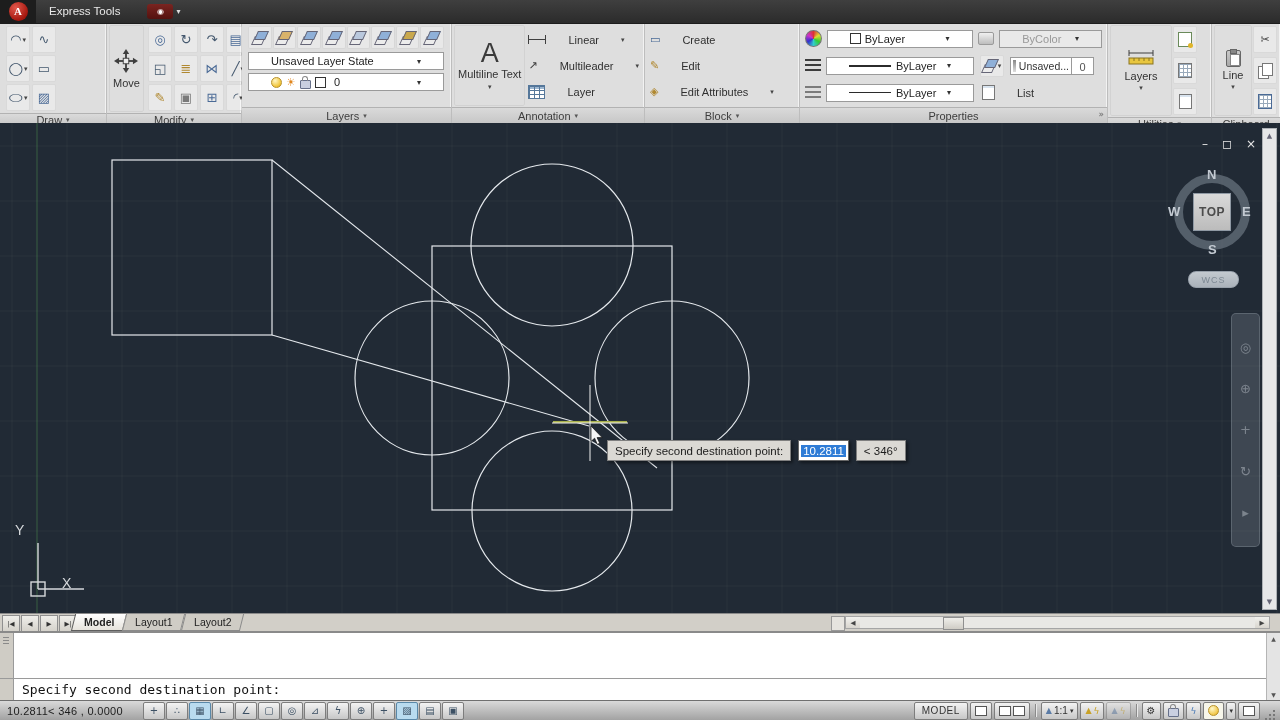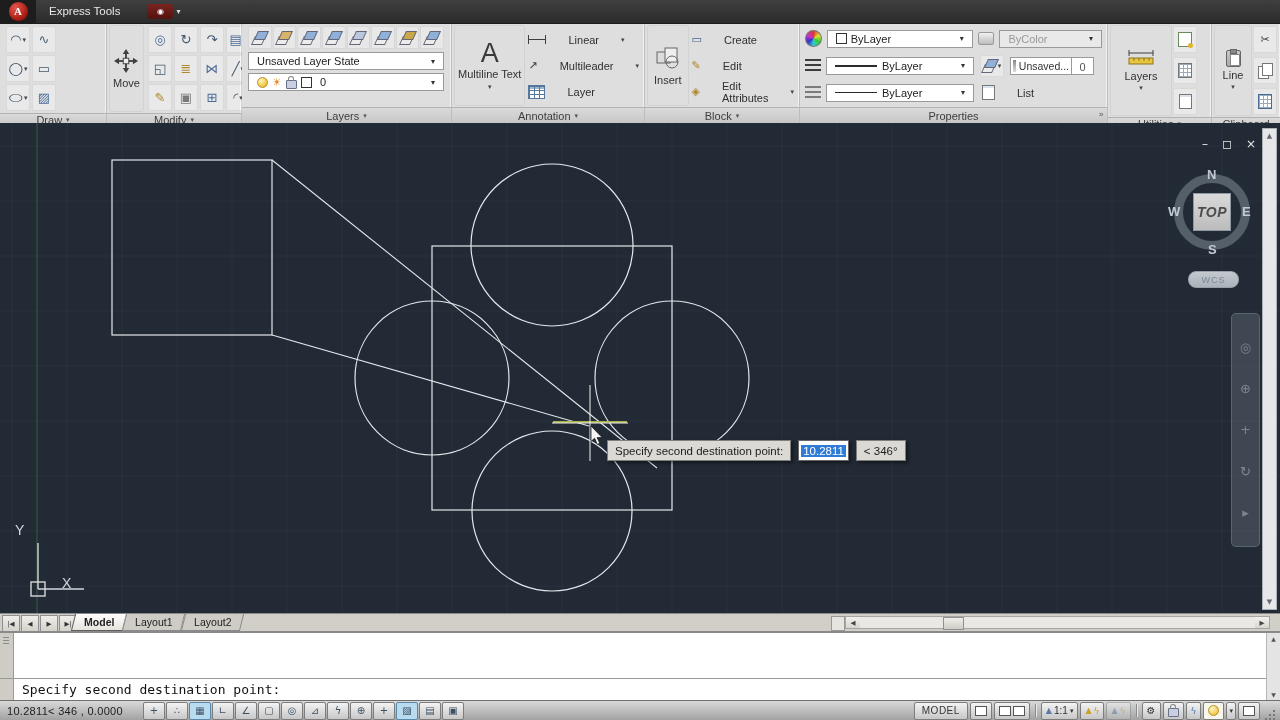--- a/index.html
+++ b/index.html
@@ -18,21 +18,21 @@
   .pbody{flex:1;display:flex;align-items:stretch;padding:1px 2px;box-sizing:border-box;}
   .plabel{height:15px;background:linear-gradient(#dadada,#c7c7c7);border-top:1px solid #b2b2b2;display:flex;align-items:center;justify-content:center;gap:4px;font-size:11px;color:#3d3d3d;position:relative;}
   .plabel .caret{font-size:7px;color:#555;}
   .plabel .launcher{position:absolute;right:3px;top:1px;font-size:9px;color:#666;}
   .bigbtn{display:flex;flex-direction:column;align-items:center;justify-content:center;gap:2px;padding:2px 3px;font-size:11px;color:#333;border:1px solid rgba(0,0,0,0.05);border-radius:2px;text-align:center;}
   .bigbtn .caret{font-size:7px;color:#444;}
   .toolgrid{display:grid;margin-left:3px;}
   .tgbtn{display:flex;align-items:center;justify-content:center;min-width:22px;height:25px;margin:1px;border:1px solid rgba(0,0,0,0.07);background:rgba(255,255,255,0.35);border-radius:2px;font-size:13px;color:#44586e;}
   .tgbtn .fly{font-size:7px;color:#444;margin-left:1px;}
   .squash{display:inline-block;transform:scaleY(0.62);}
-  .sel{display:flex;align-items:center;background:#fff;border:1px solid #9a9a9a;height:18px;font-size:11px;color:#222;padding:0 8px;box-sizing:border-box;}
+  .sel{display:flex;align-items:center;background:#fff;border:1px solid #9a9a9a;height:18px;font-size:11px;color:#222;padding:0 22px;box-sizing:border-box;}
   .sel .caret{margin-left:auto;font-size:8px;color:#333;}
   .sel.disabled{background:#e9e9e9;color:#999;}
   .swatch{width:9px;height:9px;background:#fff;border:1px solid #333;margin-right:4px;}
   .dash{width:42px;height:0;border-top:2px solid #2b2b2b;margin-right:5px;}
   .dash.thin{border-top-width:1px;}
   .arow{display:flex;align-items:center;gap:22px;height:26px;font-size:11px;color:#2f2f2f;padding:0 3px;}
   .arow .fly{font-size:7px;color:#444;}
   
   .ic-linear{width:16px;height:9px;border-left:1.5px solid #3f3f3f;border-right:1.5px solid #3f3f3f;position:relative;}
   .ic-linear::before{content:"";position:absolute;left:0;right:0;top:3.5px;border-top:1.5px solid #3f3f3f;}
@@ -68,21 +68,21 @@
   .ic-clip{width:13px;height:15px;background:linear-gradient(#c9c9c9,#a9a9a9);border:1px solid #666;border-radius:2px;position:relative;}
   .ic-clip::before{content:"";position:absolute;left:3px;top:-2px;width:5px;height:3px;background:#888;border:1px solid #666;}
   .ic-clip::after{content:"";position:absolute;left:3px;top:3px;width:8px;height:10px;background:#fff;border:1px solid #888;}
   
   #canvas{position:absolute;left:0;top:123px;width:1280px;height:490px;overflow:hidden;}
   #geo-svg{position:absolute;left:0;top:0;}
   #wincontrols{position:absolute;right:24px;top:14px;display:flex;gap:14px;color:#e8e8e8;font-size:12px;z-index:6;}
   #wincontrols span{cursor:default;}
   #viewcube{position:absolute;z-index:5;}
   #vc-ring{position:absolute;left:1174px;top:51px;width:58px;height:58px;border:9px solid rgba(128,139,150,0.55);border-radius:50%;}
-  #vc-top{position:absolute;left:1193px;top:70px;width:36px;height:36px;background:linear-gradient(#d9d9d9,#bcbcbc);border:1px solid #8f99a4;display:flex;align-items:center;justify-content:center;font-size:14px;font-weight:bold;color:#4c4c4c;letter-spacing:.5px;z-index:6;font-style:italic;}
+  #vc-top{position:absolute;left:1193px;top:70px;width:36px;height:36px;background:linear-gradient(#d9d9d9,#bcbcbc);border:1px solid #8f99a4;display:flex;align-items:center;justify-content:center;font-size:12px;font-weight:bold;color:#4c4c4c;letter-spacing:.5px;z-index:6;}
   .vc-letter{position:absolute;color:#c3cad2;font-weight:bold;font-size:13px;z-index:6;}
   #wcs{position:absolute;left:1188px;top:148px;width:49px;height:15px;border-radius:8px;background:linear-gradient(#c3c9cf,#aab2ba);border:1px solid #97a0aa;display:flex;align-items:center;justify-content:center;font-size:9px;color:#7d8893;letter-spacing:1px;z-index:5;}
   #navbar{position:absolute;left:1231px;top:190px;width:27px;height:232px;background:rgba(145,156,168,0.26);border:1px solid rgba(180,190,200,0.25);border-radius:5px;z-index:4;display:flex;flex-direction:column;align-items:center;justify-content:space-evenly;}
   #navbar span{color:rgba(225,232,240,0.38);font-size:13px;}
   #vscroll{position:absolute;right:3px;top:5px;bottom:3px;width:15px;background:#e6e7e8;border:1px solid #aeb2b6;box-sizing:border-box;z-index:5;display:flex;flex-direction:column;justify-content:space-between;align-items:center;}
   #vscroll span{font-size:7px;color:#667;padding:3px 0;}
   .ucs-label{position:absolute;color:#d6d9dc;font-size:14px;z-index:3;}
   #tooltip{position:absolute;left:607px;top:317px;display:flex;gap:7px;z-index:7;font-size:11.5px;}
   #tt-label,#tt-angle{background:#dbd9d4;border:1px solid #7f7f7f;box-shadow:2px 2px 3px rgba(0,0,0,0.45);color:#1c1c1c;height:19px;display:flex;align-items:center;padding:0 7px;}
   #tt-value{background:#fff;border:1px solid #666;box-shadow:2px 2px 3px rgba(0,0,0,0.45);height:19px;display:flex;align-items:center;padding:0 2px;}
@@ -318,28 +318,20 @@
         </div>
       </div>
       <div class="plabel">
           <span>Annotation</span>
           <span class="caret icg">▾</span>
         </div>
     </div>
 
     <div class="panel" style="width:155px">
       <div class="pbody">
-        <div class="bigbtn" style="width:44px">
-          <span><svg width="26" height="24">
-                <rect x="2" y="6" width="13" height="11" fill="#dcdcdc" stroke="#666"></rect>
-                <rect x="10" y="2" width="12" height="14" fill="#efefef" stroke="#666"></rect>
-                <circle cx="17" cy="16" r="6" fill="none" stroke="#666"></circle>
-              </svg></span>
-          <span>Insert</span>
-        </div>
         <div style="display:flex;flex-direction:column;justify-content:center;">
           <div class="arow">
             <span class="icg" style="color:#4a6a96">▭</span>
             <span>Create</span>
           </div>
           <div class="arow">
             <span class="icg" style="color:#b08830">✎</span>
             <span>Edit</span>
           </div>
           <div class="arow">

